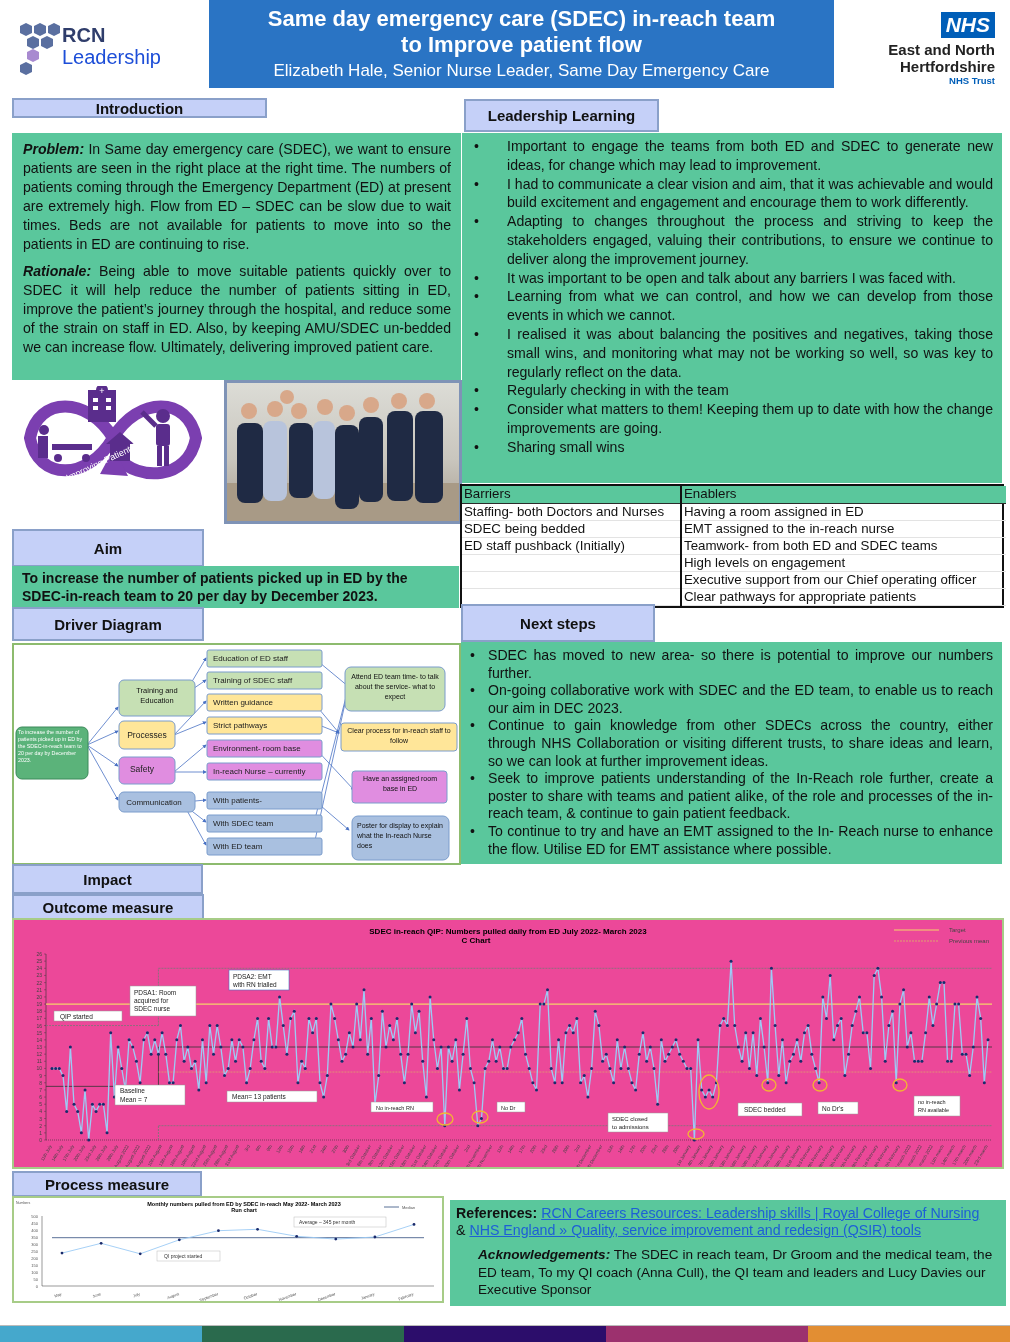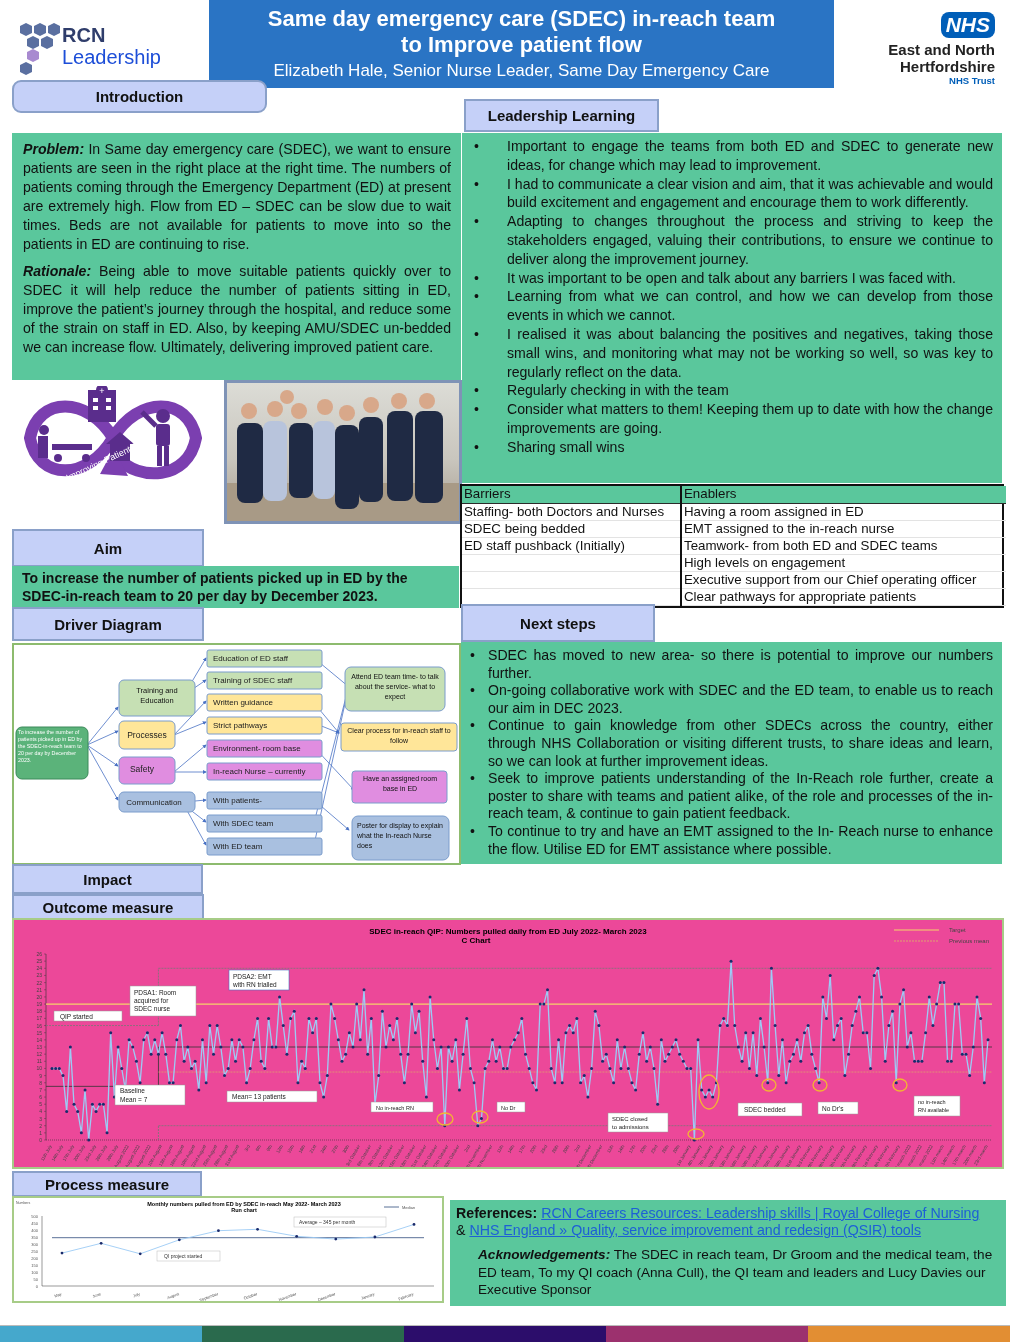--- a/index.html
+++ b/index.html
@@ -10,29 +10,29 @@
   
   .logo-rcn { left: 12px; top: 22px; width: 180px; height: 56px; }
   .rcn-text { position: absolute; left: 50px; top: 2px; font-size: 20px; line-height: 22px; color: #3b4a7a; }
   .rcn-text b { font-weight: bold; display: block; color: #2f3d6b; }
   .rcn-text span { display: block; font-weight: normal; color: #1d4ed8; }
   .title-box { left: 209px; top: 0; width: 625px; height: 88px; background: #2a74c4; color: #fff; text-align: center; }
   .title-box .t1 { font-size: 22px; font-weight: bold; margin-top: 6px; line-height: 26px; }
   .title-box .t2 { font-size: 22px; font-weight: bold; line-height: 26px; }
   .title-box .t3 { font-size: 17px; line-height: 22px; margin-top: 2px; }
   .nhs { left: 865px; top: 12px; width: 130px; text-align: right; }
-  .nhs-badge { display: inline-block; background: #005eb8; color: #fff; font-weight: bold; font-style: italic; font-size: 21px; padding: 0 5px; line-height: 26px; border-radius: 8px; }
+  .nhs-badge { display: inline-block; background: #005eb8; color: #fff; font-weight: bold; font-style: italic; font-size: 21px; padding: 0 5px; line-height: 26px; }
   .nhs-l1 { font-weight: bold; font-size: 15px; line-height: 17px; color: #222; margin-top: 3px; }
   .nhs-l2 { font-weight: bold; font-size: 9.5px; color: #005eb8; }
 
   
   .sec-h { background: #c5d0f8; border: 2px solid #8aa0c9; font-weight: bold; font-size: 15px; text-align: center; display: flex; align-items: center; justify-content: center; }
   .green { background: #5ac79c; }
 
-  .intro-h { left: 12px; top: 80px; width: 255px; height: 33px; border-radius: 9px; }
+  .intro-h { left: 12px; top: 98px; width: 255px; height: 20px; }
   .intro-body { left: 12px; top: 133px; width: 449px; height: 247px; padding: 7px 10px 0 11px; font-size: 14.1px; line-height: 19px; text-align: justify; }
   .intro-body p { margin-bottom: 8px; }
   .intro-body b { font-style: italic; }
 
   .ll-h { left: 464px; top: 99px; width: 195px; height: 33px; }
   .ll-body { left: 462px; top: 133px; width: 540px; height: 350px; padding: 4px 9px 0 8px; font-size: 14.1px; line-height: 18.8px; }
   .bul { display: flex; text-align: justify; }
   .bul .dot { width: 37px; flex-shrink: 0; padding-left: 4px; }
   .bul .txt { flex: 1; }
 

